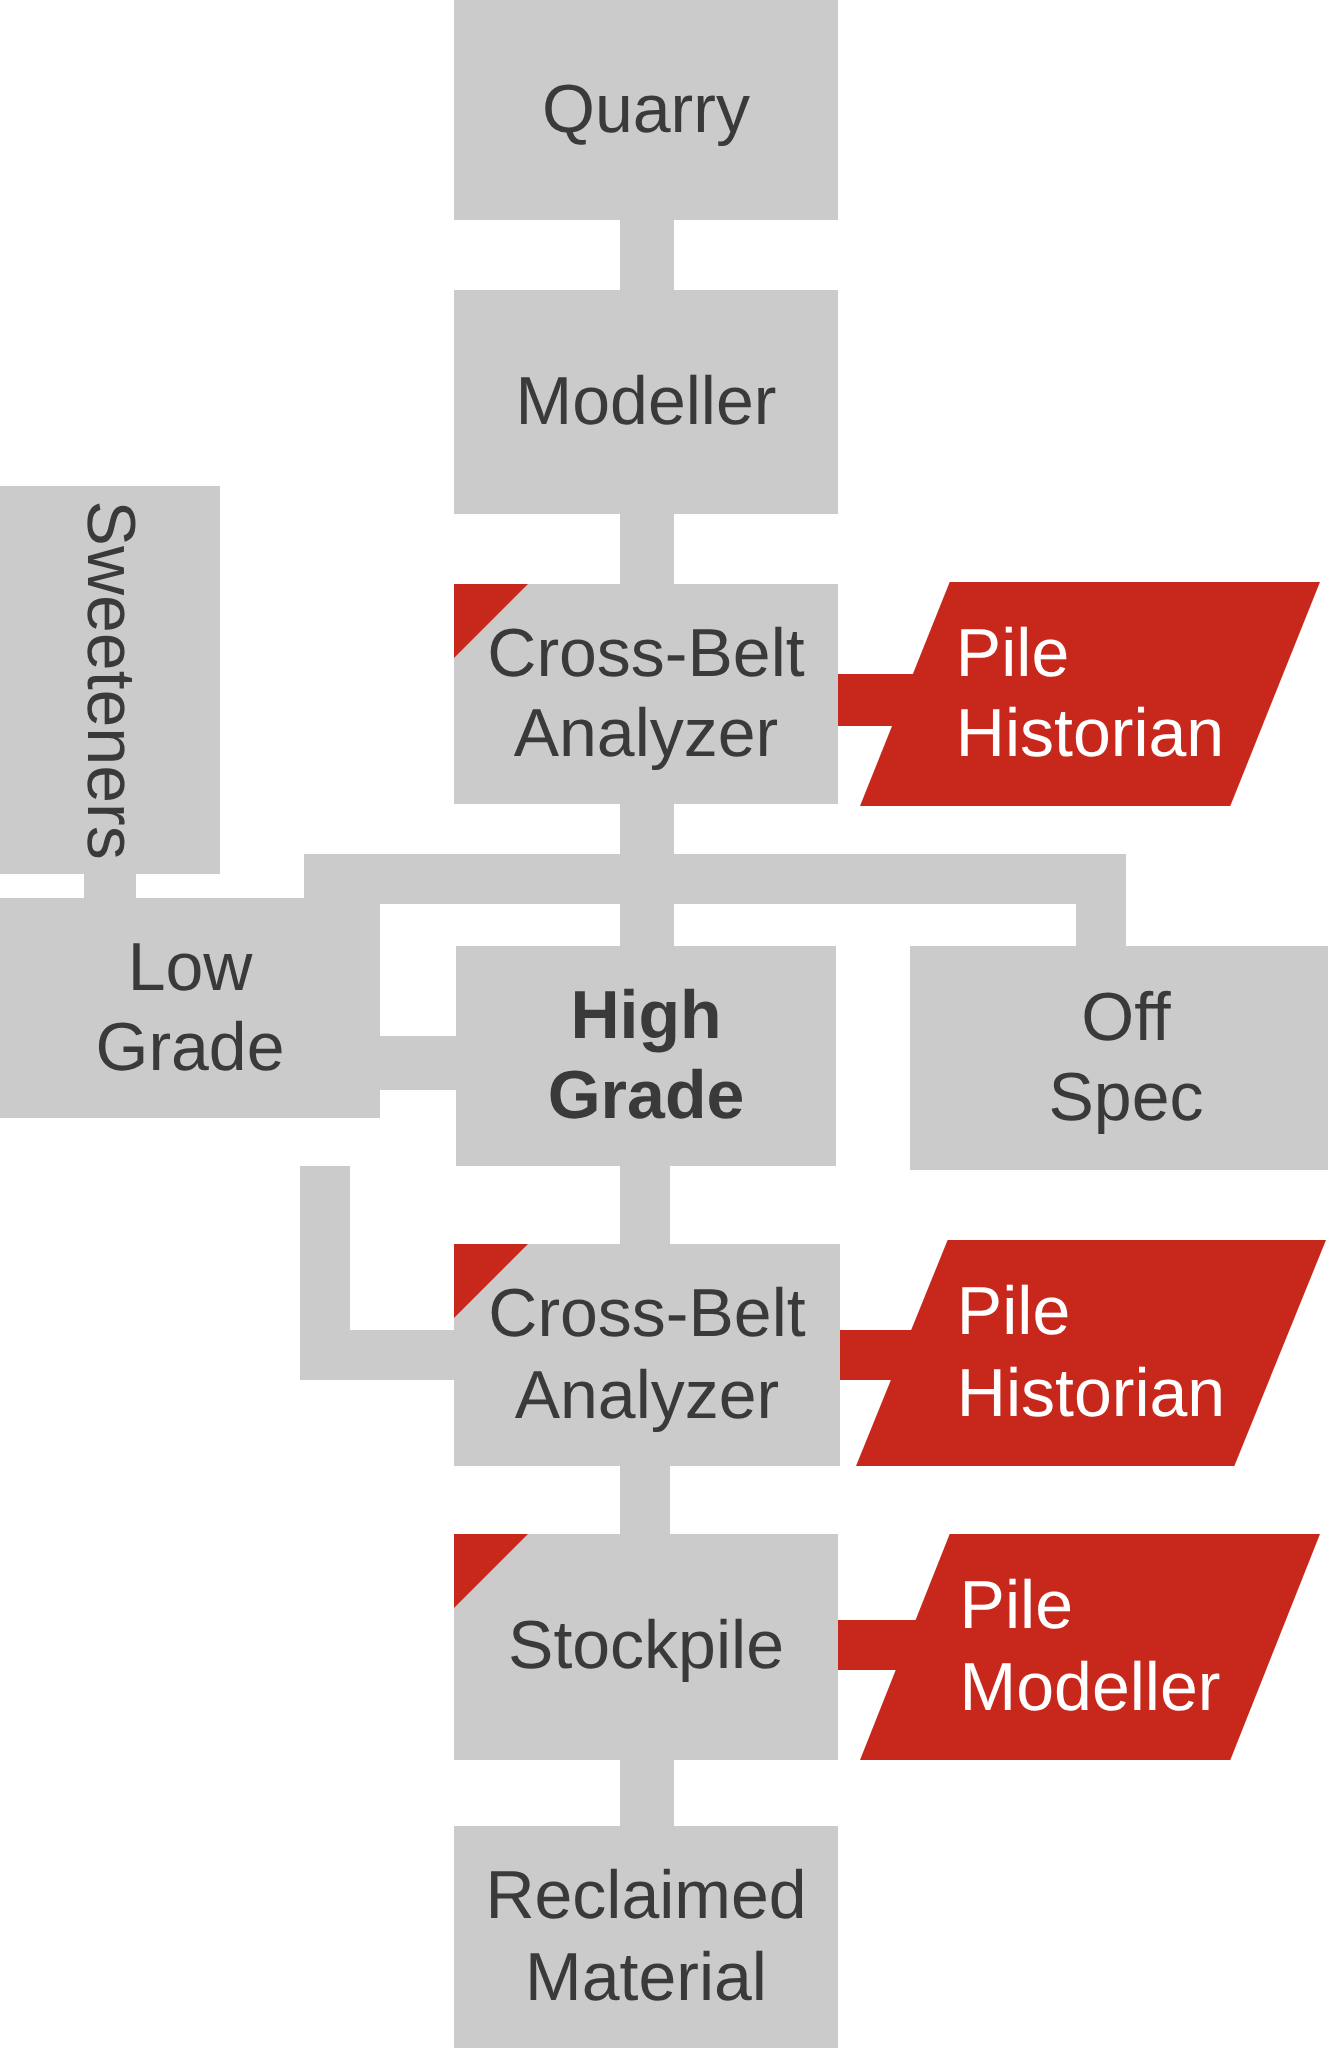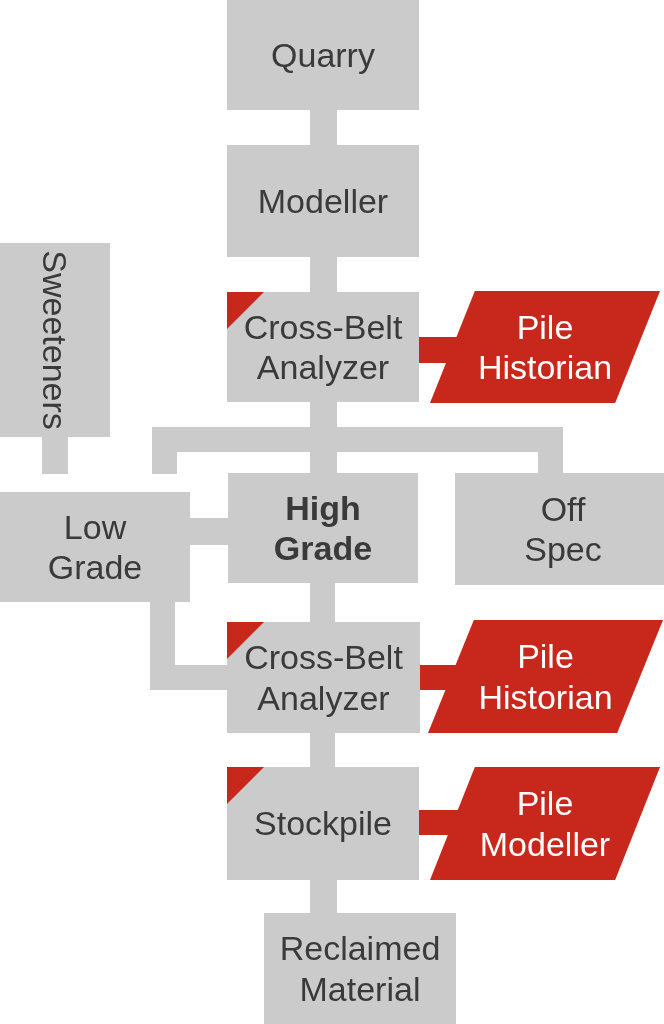--- a/index.html
+++ b/index.html
@@ -40,21 +40,21 @@
     position: absolute;
     background: var(--accent-red);
   }
   .tag {
     position: absolute;
     background: var(--accent-red);
     color: var(--tag-text);
     display: flex;
     align-items: center;
     justify-content: center;
-    text-align: center;
+    text-align: left;
     font-size: 34px;
     line-height: 1.18;
     white-space: pre-line;
     clip-path: polygon(19.5% 0, 100% 0, 80.5% 100%, 0 100%);
   }
   .corner {
     position: absolute;
     left: 0;
     top: 0;
     width: 37px;
@@ -65,26 +65,26 @@
   .vtext {
     transform: rotate(90deg);
     white-space: nowrap;
   }
 
   
   .n-quarry     { left: 227px; top: 0;     width: 192px; height: 110px; }
   .n-crusher    { left: 227px; top: 145px; width: 192px; height: 112px; }
   .n-analyzer1  { left: 227px; top: 292px; width: 192px; height: 110px; }
   .n-sweeteners { left: 0;     top: 243px; width: 110px; height: 194px; }
-  .n-low        { left: 0;     top: 492px; width: 190px; height: 110px; }
+  .n-low        { left: 0;     top: 449px; width: 190px; height: 110px; }
   .n-high       { left: 228px; top: 473px; width: 190px; height: 110px; font-weight: bold; }
   .n-off        { left: 455px; top: 473px; width: 216px; height: 112px; }
   .n-analyzer2  { left: 227px; top: 622px; width: 193px; height: 111px; }
   .n-stockpile  { left: 227px; top: 767px; width: 192px; height: 113px; }
-  .n-reclaimed  { left: 227px; top: 913px; width: 192px; height: 111px; margin-left: 37px; }
+  .n-reclaimed  { left: 227px; top: 913px; width: 192px; height: 111px; }
 
   
   .t-historian1 { left: 430px; top: 291px; width: 230px; height: 112px; }
   .t-historian2 { left: 428px; top: 620px; width: 235px; height: 113px; }
   .t-modeller   { left: 430px; top: 767px; width: 230px; height: 113px; }
 
   
   .tab1 { left: 418px; top: 337px; width: 40px; height: 26px; }
   .tab2 { left: 418px; top: 665px; width: 40px; height: 25px; }
   .tab3 { left: 418px; top: 810px; width: 40px; height: 25px; }

